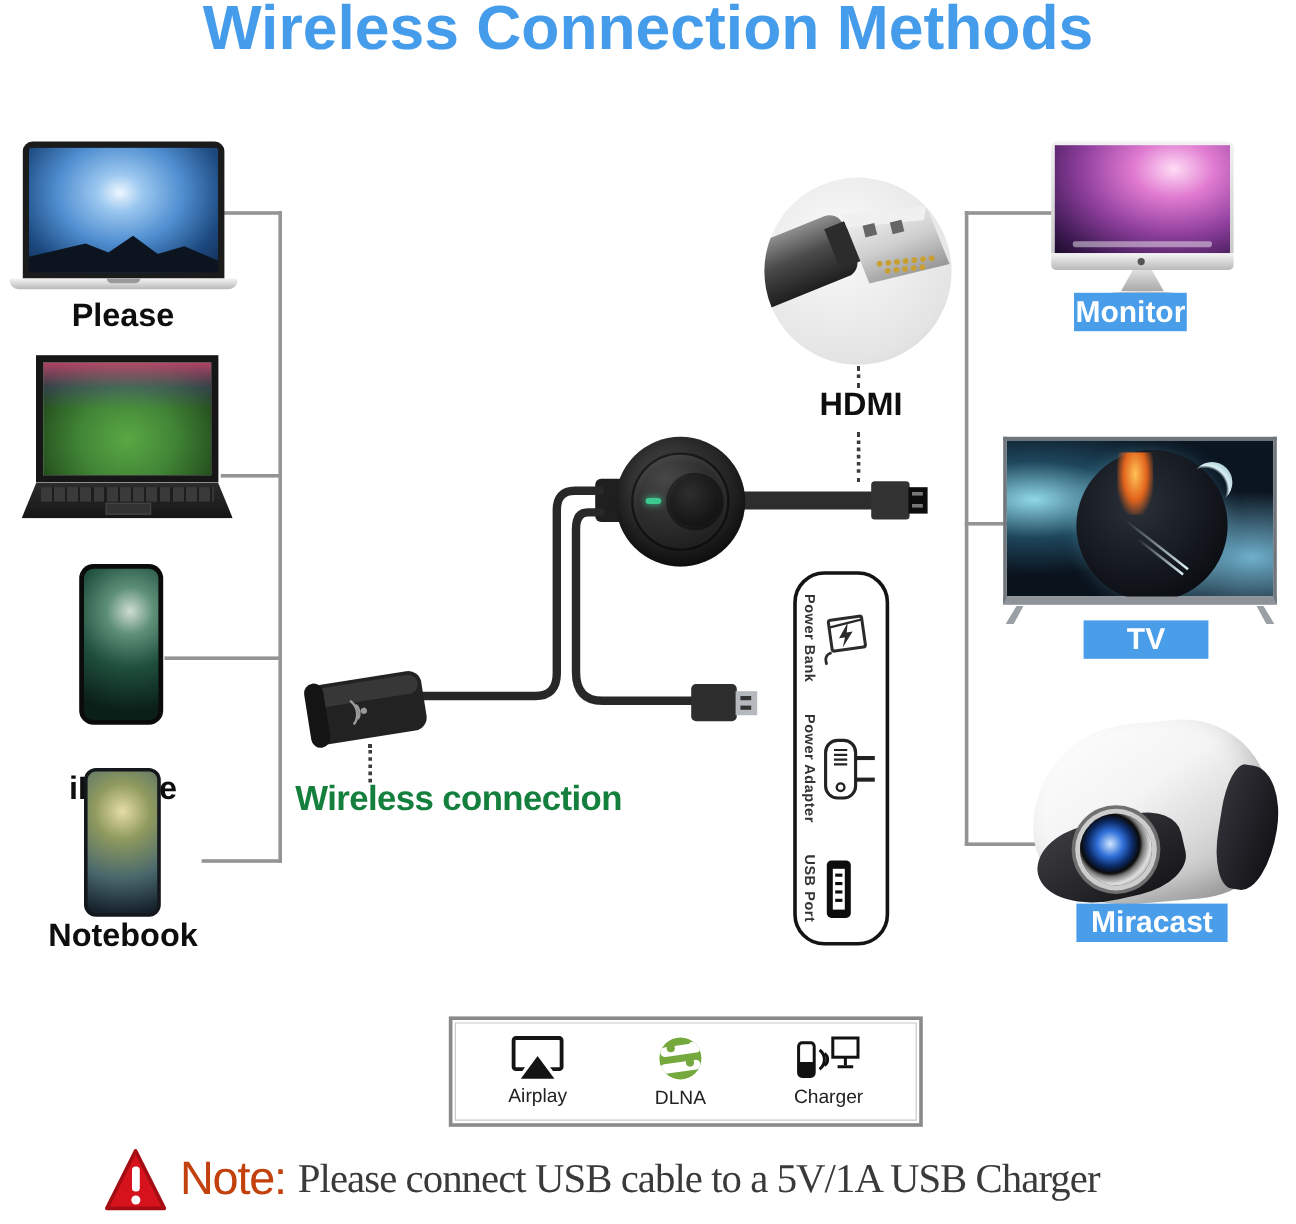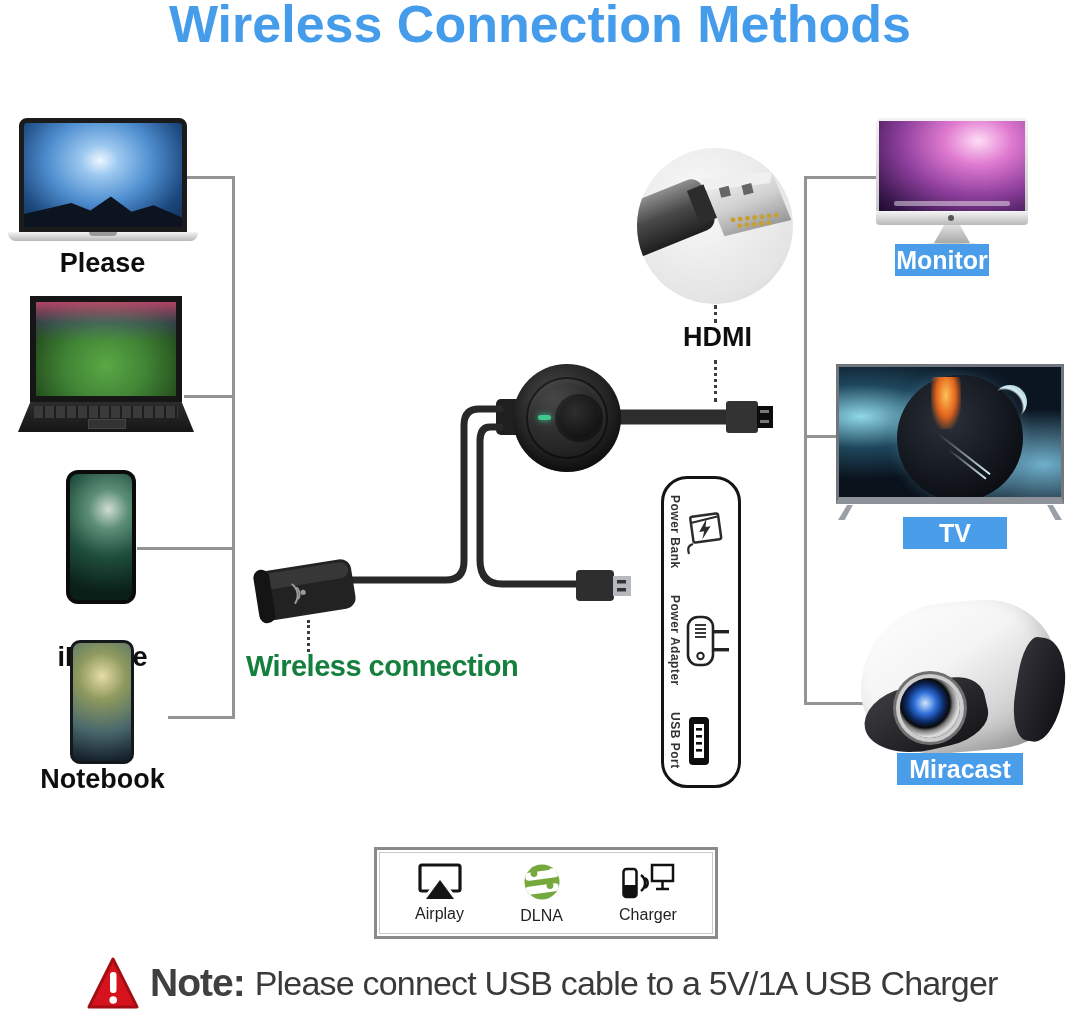--- a/index.html
+++ b/index.html
@@ -132,30 +132,30 @@
   
   .power-panel{position:absolute;left:661px;top:476px;width:80px;height:312px;box-sizing:border-box;
                border:3px solid #141414;border-radius:26px;background:#fff;
                display:flex;flex-direction:column;justify-content:space-between;padding:16px 4px;}
   .pp-row{display:flex;align-items:center;justify-content:flex-start;gap:2px;}
   .pp-label{writing-mode:vertical-rl;text-orientation:mixed;font-size:12px;font-weight:700;color:#333;
             letter-spacing:.5px;white-space:nowrap;}
   .pp-icon{flex:0 0 auto;}
 
   
-  .protocol-box{position:absolute;left:374px;top:847px;width:344px;height:92px;box-sizing:border-box;
+  .protocol-box{position:absolute;left:374px;top:847px;width:395px;height:92px;box-sizing:border-box;
                 border:3px solid #8a8a8a;box-shadow:inset 0 0 0 2px #fff,inset 0 0 0 3px #c9c9c9;
                 display:flex;align-items:center;justify-content:space-around;padding:16px 10px;}
   .protocol{display:flex;flex-direction:column;align-items:center;gap:4px;}
   .protocol span{font-size:16px;color:#222;font-weight:500;}
 
   
   .note-row{position:absolute;left:86px;top:954px;display:flex;align-items:center;gap:10px;white-space:nowrap;}
-  .note-prefix{font-size:39px;font-weight:700;color:#404040;letter-spacing:-1px;}
-  .note-text{font-size:34px;font-weight:400;color:#3a3a3a;letter-spacing:-0.8px;}
+  .note-prefix{font-size:39px;font-weight:400;color:#c2410c;letter-spacing:-1px;}
+  .note-text{font-size:34px;font-weight:400;color:#3a3a3a;letter-spacing:-0.8px;font-family:Liberation Serif, serif;}
 </style>
 </head>
 <body>
 
 <div class="canvas">
 
   <div class="title">Wireless Connection Methods</div>
 
   <div class="line" style="left:232px;top:176px;width:3px;height:543px;"></div>
   <div class="line" style="left:181px;top:176px;width:54px;height:3px;"></div>

